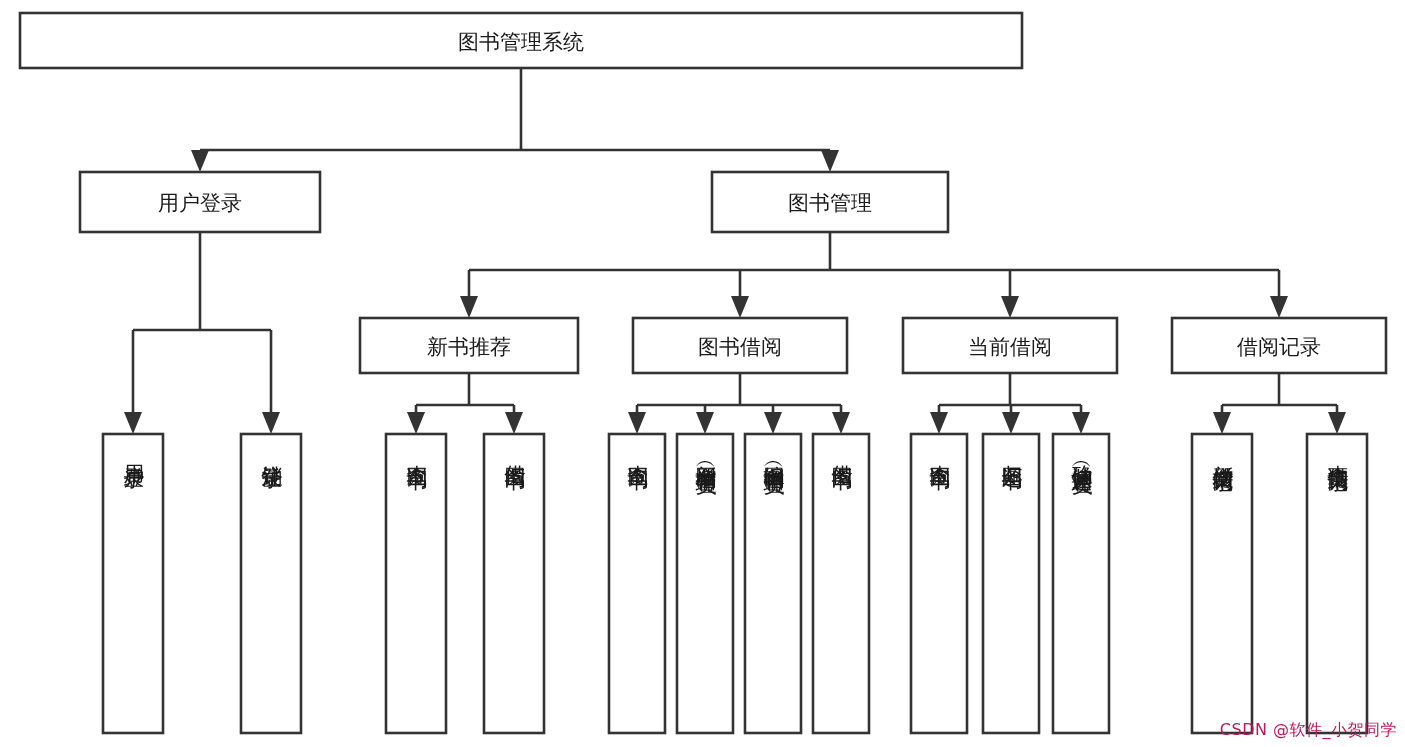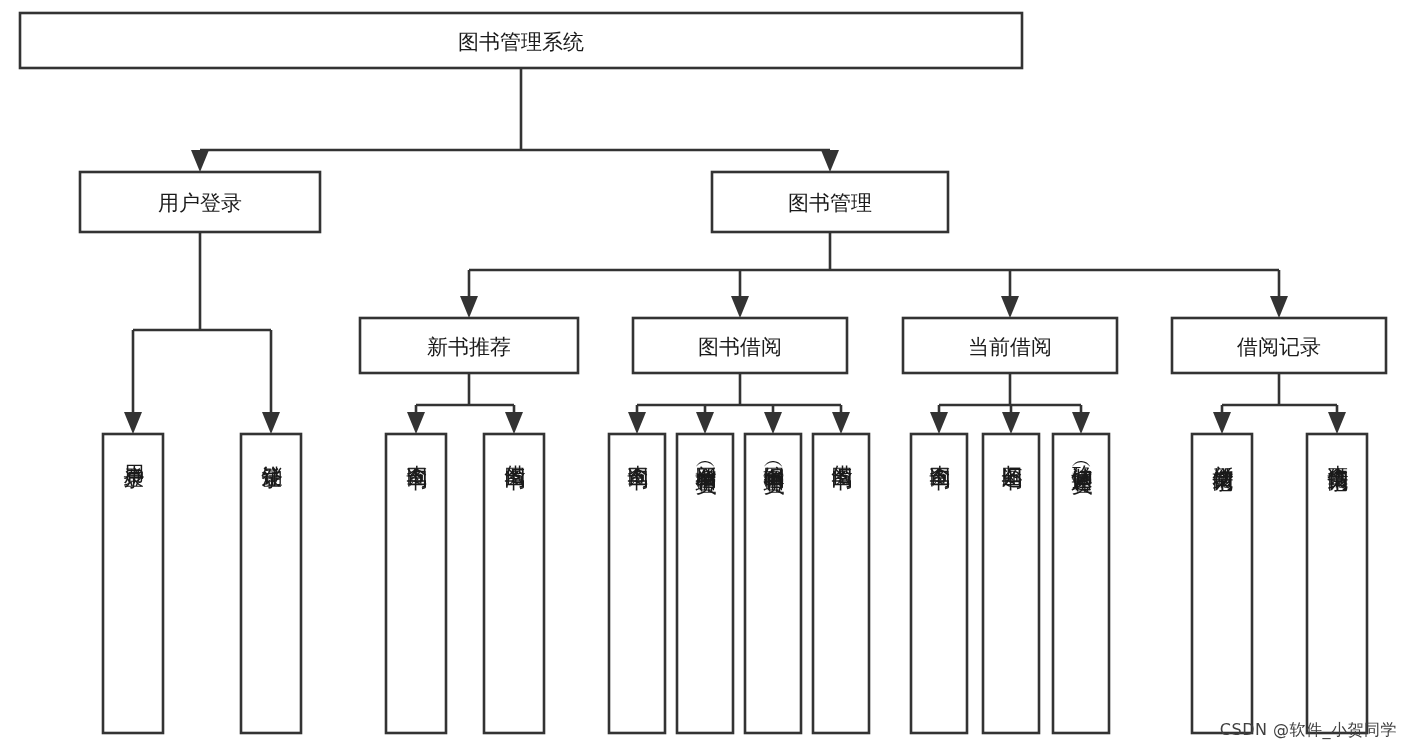--- a/index.html
+++ b/index.html
@@ -69,21 +69,21 @@
     color: #1a1a1a;
     white-space: nowrap;
     text-align: left;
   }
   #watermark {
     position: absolute;
     right: 8px;
     bottom: 6px;
     font-family: "DejaVu Sans", "Liberation Sans", sans-serif;
     font-size: 16px;
-    color: #404040;
+    color: #be185d;
     letter-spacing: 0.5px;
     white-space: nowrap;
   }
 </style>
 </head>
 <body>
 
 <div id="diagram-root">
   <svg id="tree-svg" viewBox="0 0 1405 747">
     <g id="connector-layer">

